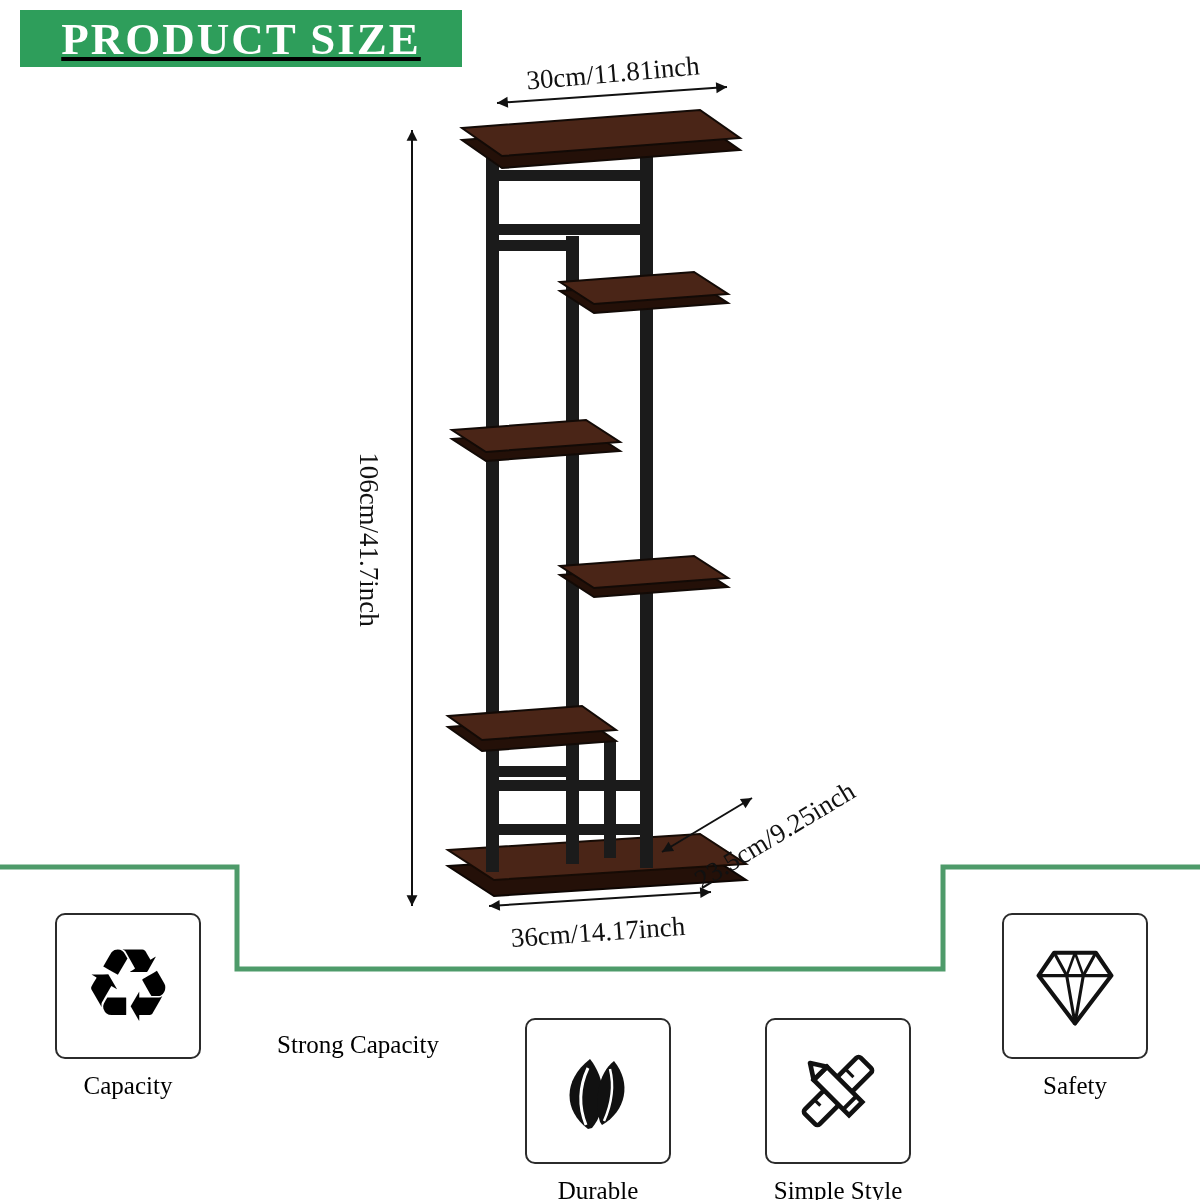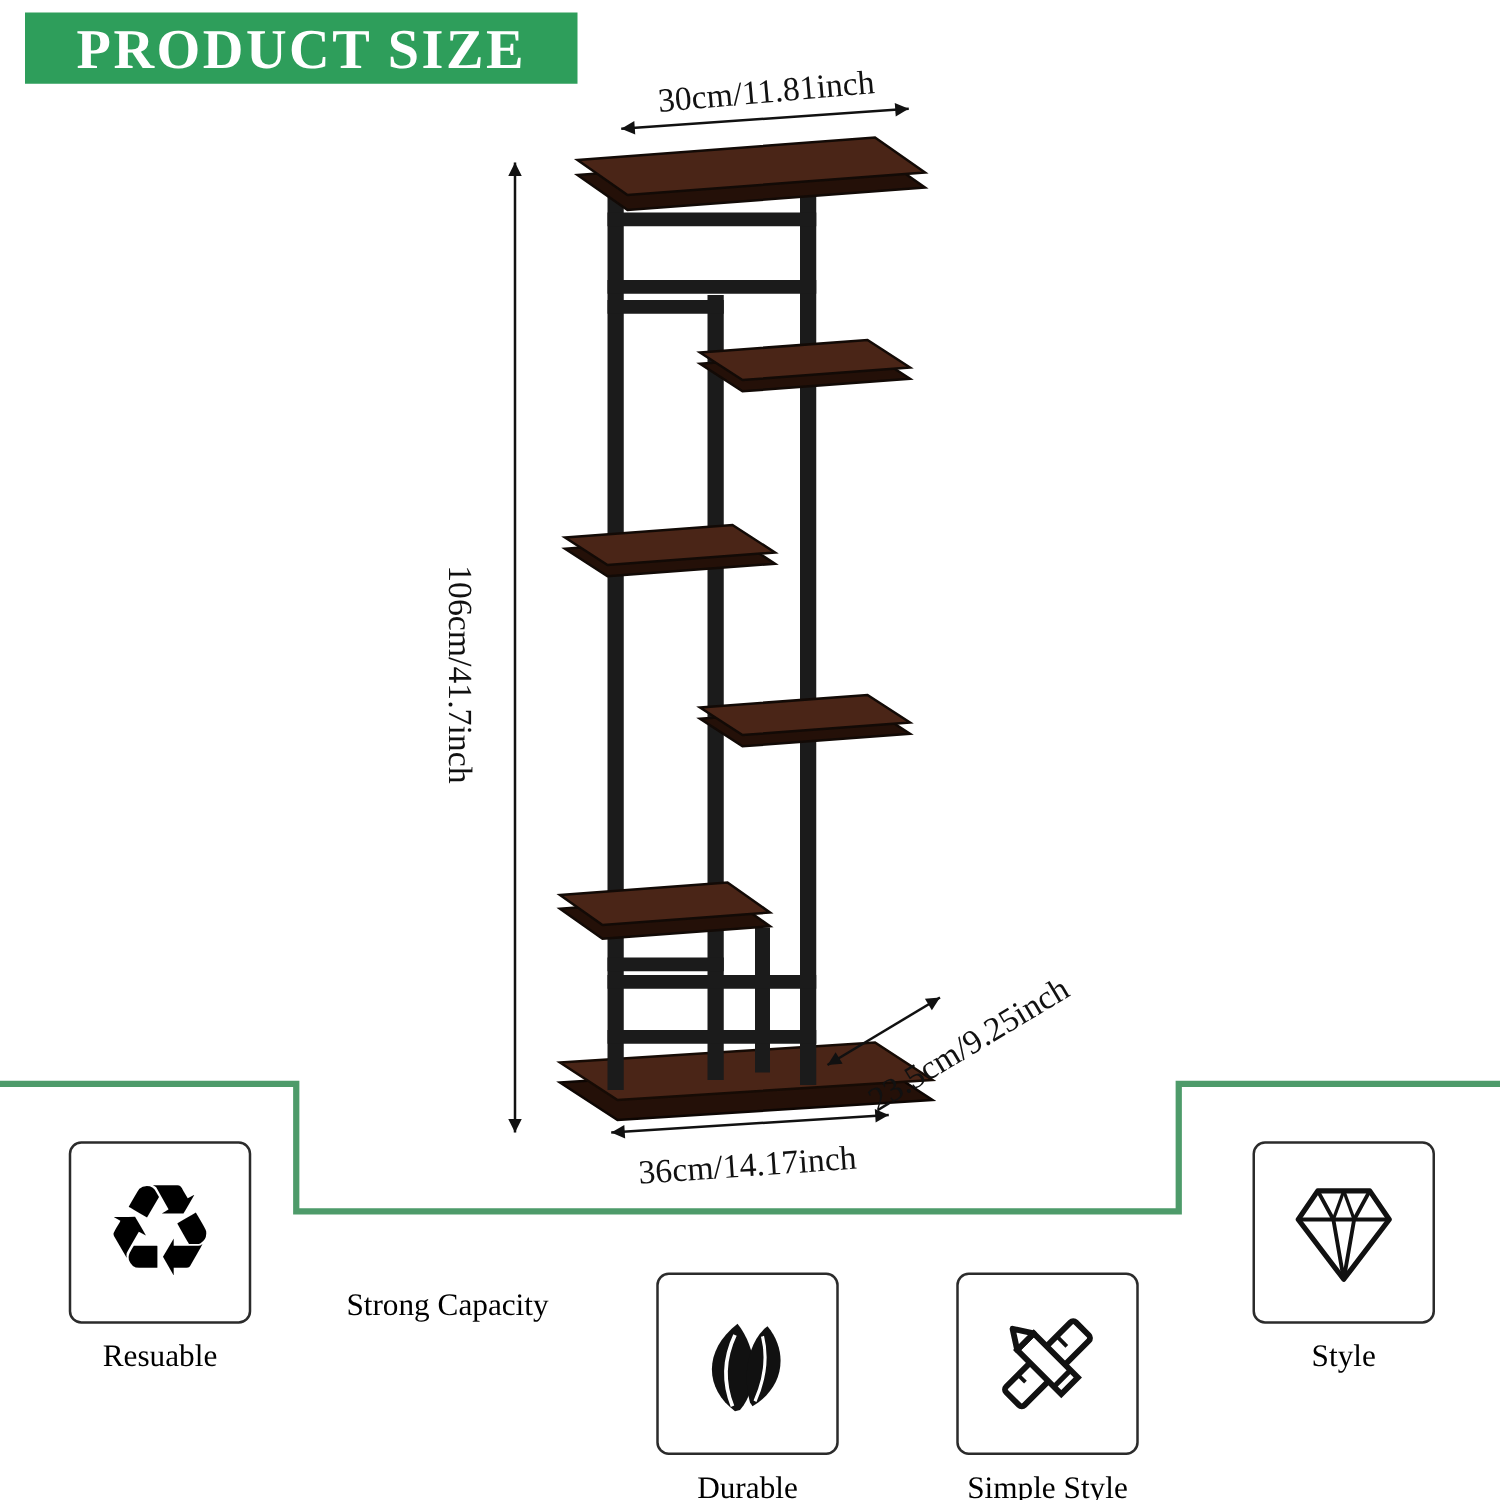--- a/index.html
+++ b/index.html
@@ -7,21 +7,21 @@
   body {
     position:relative;
     background:#ffffff;
     font-family:"Liberation Serif", serif;
     overflow:hidden;
   }
   .banner {
     position:absolute; left:20px; top:10px;
     width:442px; height:57px;
     background:#2E9E5B;
-    display:flex; align-items:center; justify-content:center;
+    display:flex; align-items:center; justify-content:center;text-decoration:underline;
   }
   .banner-title {
     color:#ffffff; font-weight:bold; font-size:45px; letter-spacing:2px;
     white-space:nowrap;
   }
   .scene { position:absolute; left:0; top:0; }
   .dim {
     position:absolute; font-size:27px; color:#111111;
     text-align:center; white-space:nowrap;
   }
@@ -113,21 +113,21 @@
 
 <div class="dim dim-top">30cm/11.81inch</div>
 <div class="dim dim-height">106cm/41.7inch</div>
 <div class="dim dim-depth">23.5cm/9.25inch</div>
 <div class="dim dim-base">36cm/14.17inch</div>
 
 <div class="feature" style="left:18px; top:913px;">
   <div class="fbox">
     <span class="recycle-glyph">♻</span>
   </div>
-  <div class="flabel">Resuable</div>
+  <div class="flabel">Capacity</div>
 </div>
 
 <div class="feature" style="left:248px; top:1018px;">
   <div class="flabel">Strong Capacity</div>
 </div>
 
 <div class="feature" style="left:488px; top:1018px;">
   <div class="fbox">
     <svg width="100" height="100" viewBox="0 0 100 100">
       <path d="M40,88 C16,70 14,40 42,18 C58,38 60,68 44,87 Z" fill="#111"></path>
@@ -162,14 +162,14 @@
 <div class="feature" style="left:965px; top:913px;">
   <div class="fbox">
     <svg width="104" height="104" viewBox="0 0 100 100">
       <polygon points="50,86 15,40 30,18 70,18 85,40" fill="none" stroke="#111" stroke-width="4" stroke-linejoin="round"></polygon>
       <line x1="15" y1="40" x2="85" y2="40" stroke="#111" stroke-width="3"></line>
       <polyline points="30,18 42,40 50,86 58,40 70,18" fill="none" stroke="#111" stroke-width="3" stroke-linejoin="round"></polyline>
       <line x1="50" y1="18" x2="42" y2="40" stroke="#111" stroke-width="2.5"></line>
       <line x1="50" y1="18" x2="58" y2="40" stroke="#111" stroke-width="2.5"></line>
     </svg>
   </div>
-  <div class="flabel">Style</div>
+  <div class="flabel">Safety</div>
 </div>
 
 </body></html>

